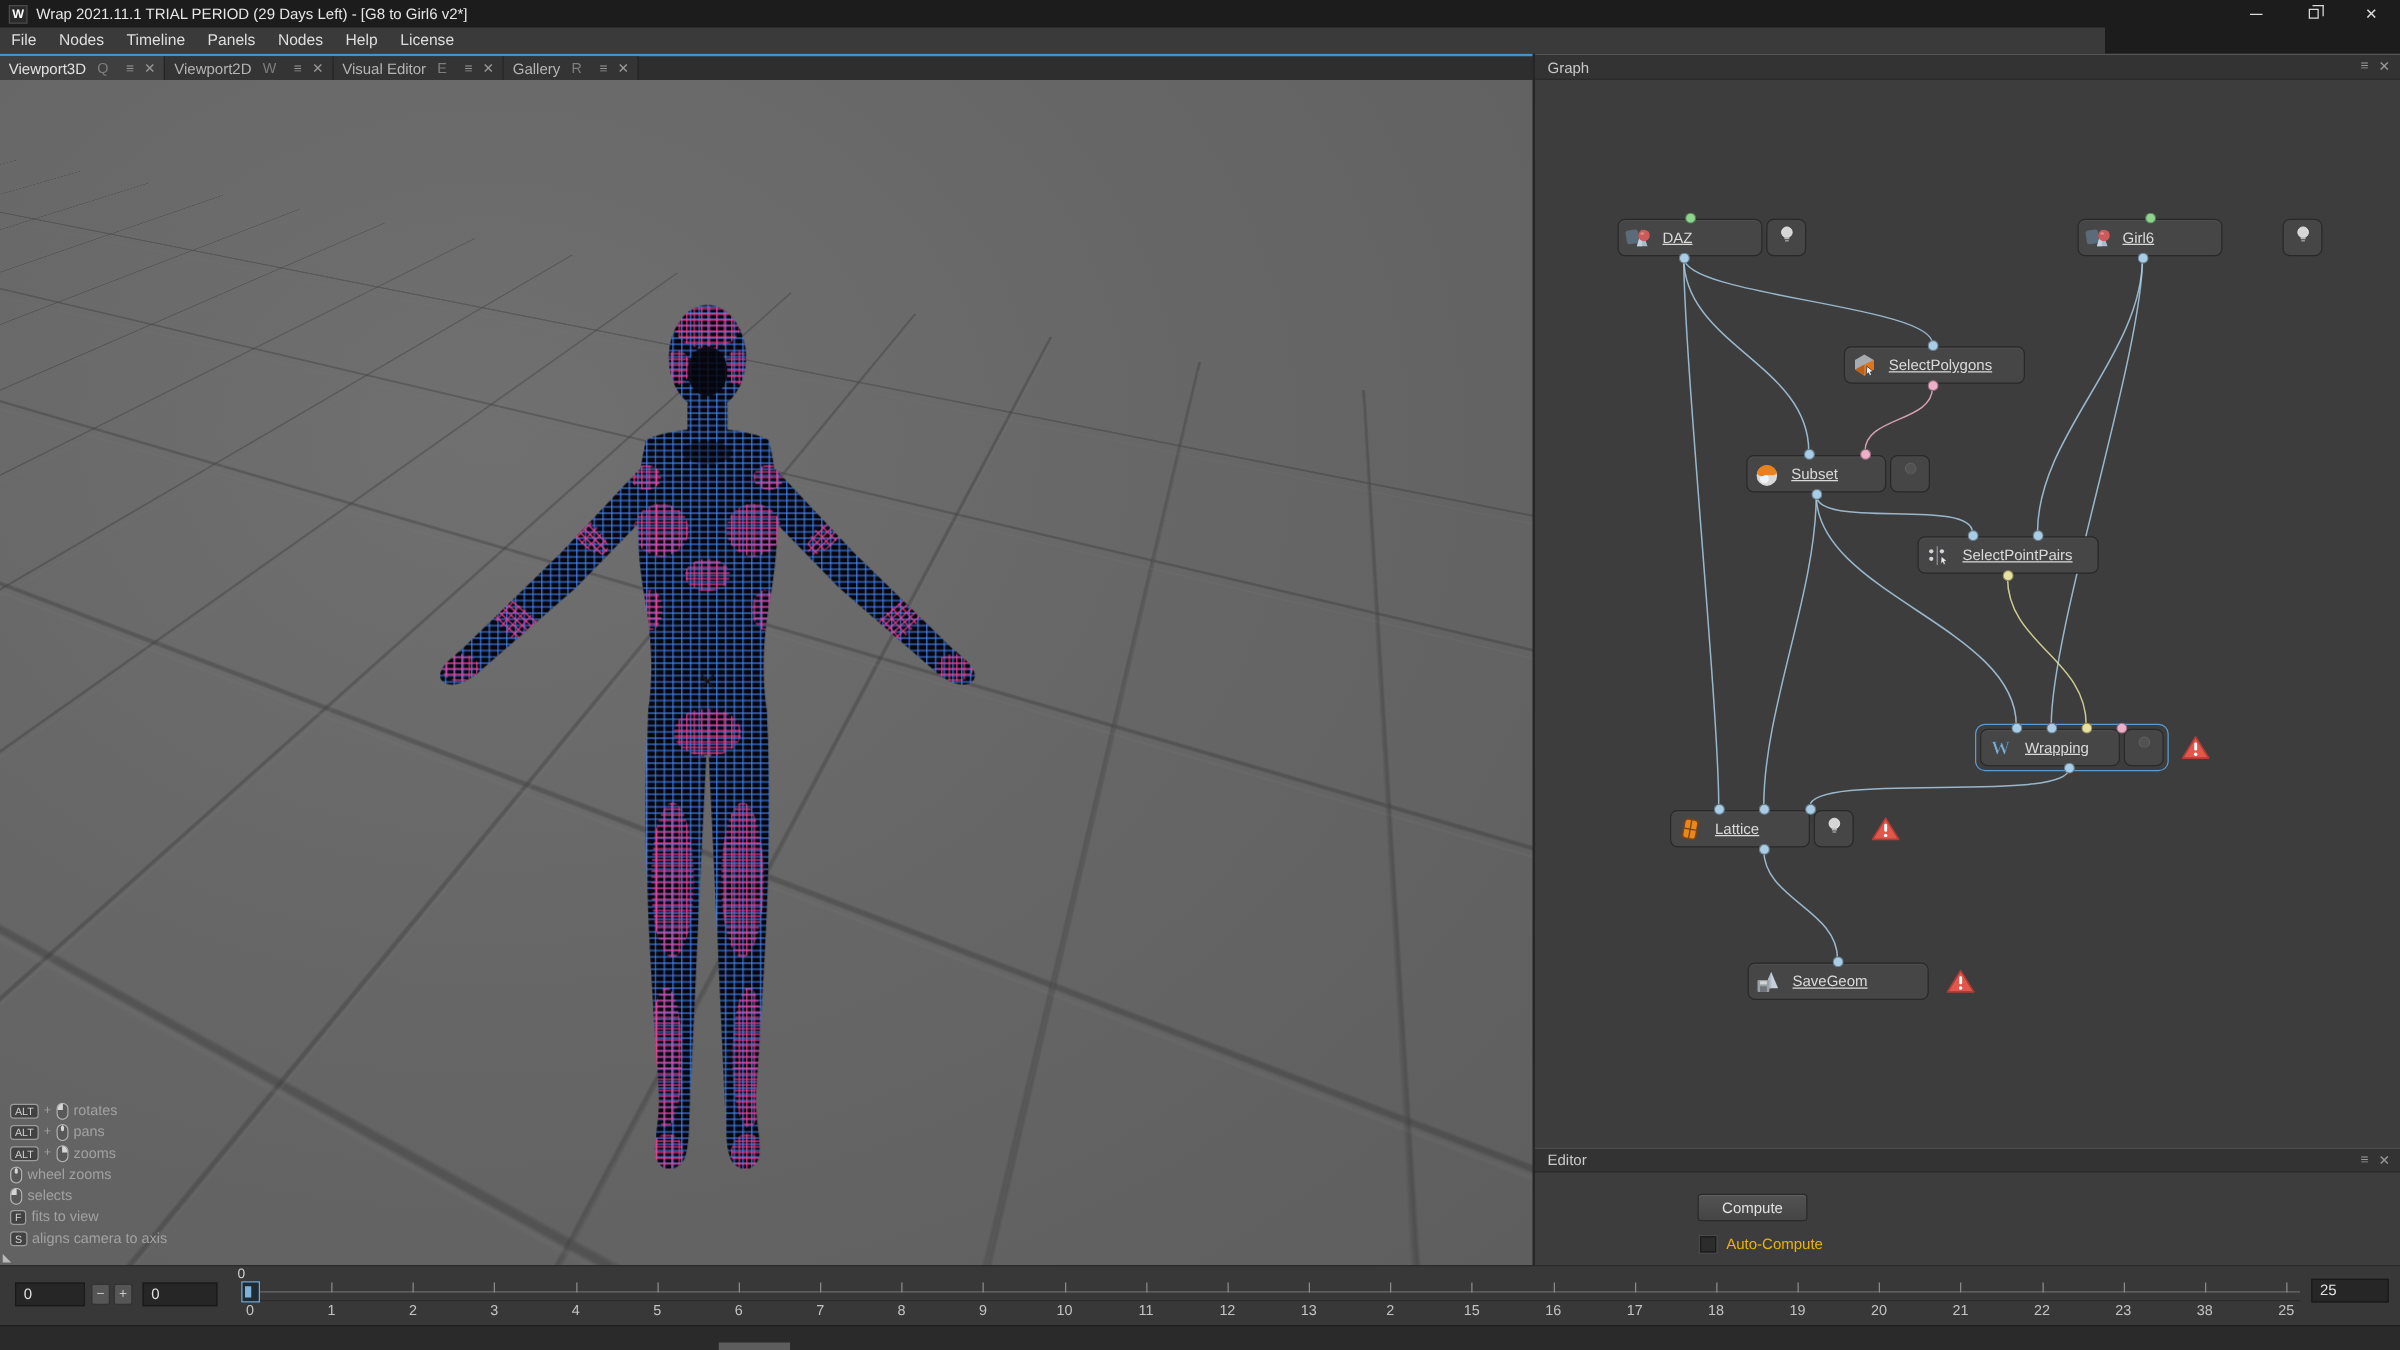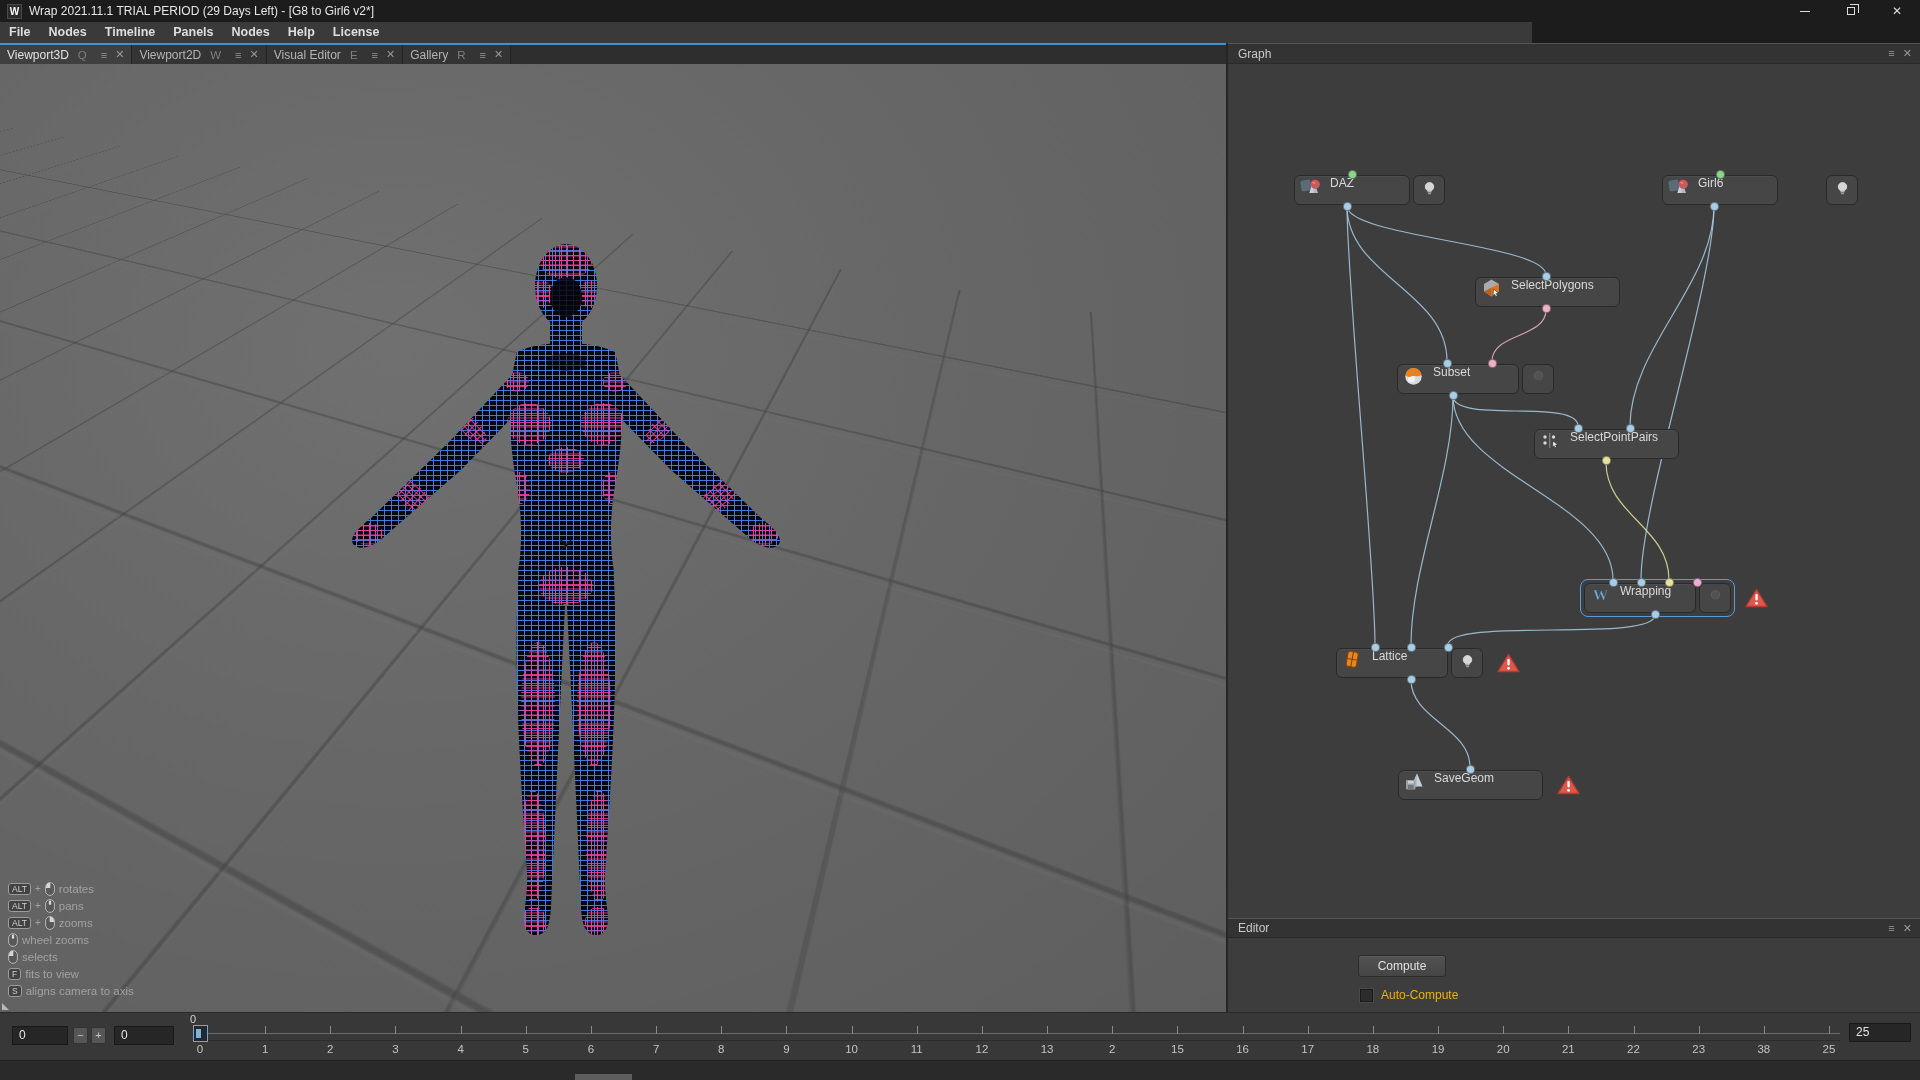--- a/index.html
+++ b/index.html
@@ -12,22 +12,22 @@
   #app-icon { width:15px; height:15px; margin:0 7px 0 7px; background:#2b2b2b; border:1px solid #4a4a4a;
     color:#fff; font-weight:bold; font-size:10px; line-height:13px; text-align:center; }
   #win-btns { position:absolute; right:0; top:0; height:22px; display:flex; }
   .winbtn { width:46px; height:22px; display:flex; align-items:center; justify-content:center; color:#dcdcdc; font-size:12px; }
   .glyph-min { width:10px; height:1px; background:#dcdcdc; display:block; }
   .glyph-restore { width:8px; height:8px; border:1px solid #dcdcdc; position:relative; display:block; }
   .glyph-restore:before { content:""; position:absolute; left:2px; top:-4px; width:8px; height:8px;
     border:1px solid #dcdcdc; border-left:none; border-bottom:none; }
 
   
-  #menubar { position:absolute; left:0; top:22px; width:1532px; height:21px; background:#3a3a3a;
-    display:flex; align-items:center;font-weight:bold; }
+  #menubar { position:absolute; left:0; top:22px; width:1684px; height:21px; background:#3a3a3a;
+    display:flex; align-items:center; }
   .menu-item { color:#dedede; font-size:12.5px; padding:0 9px; height:21px; line-height:21px; }
 
   
   #tabstrip { position:absolute; left:0; top:43px; width:1227px; height:21px; background:#2e2e2e;
     border-top:2px solid #3f93cf; display:flex; }
   .tab { display:flex; align-items:center; height:19px; padding:0 7px; background:#343434;
     border-right:1px solid #232323; color:#b4b4b4; font-size:12px; }
   .tab.active { background:#3f3f3f; color:#e2e2e2; }
   .tab .shortcut { color:#7e7e7e; margin-left:9px; font-size:11.5px; }
   .tab .t-menu { margin-left:14px; color:#989898; font-size:11px; letter-spacing:-1px; }
@@ -60,22 +60,22 @@
     font-size:8.5px; line-height:10px; padding:0 3px; height:12px; display:inline-flex; align-items:center; }
   .hint-plus { color:#a2a2a2; font-size:10px; }
   .hint-row svg { display:block; }
 
   
   #graph-header { left:1228px; top:43px; width:692px; height:21px; }
   #graph-area { position:absolute; left:1228px; top:64px; width:692px; height:854px; background:#3d3d3d; overflow:hidden; }
   #edge-svg { position:absolute; left:0; top:0; }
   .node { position:absolute; display:flex; gap:3px; z-index:3; }
   .node.selected { outline:1px solid #5b9bd5; outline-offset:3px; border-radius:4px; }
-  .node-main { display:flex; height:30px; background:#464646; border:1px solid #292929;
-    border-radius:6px; padding:0 10px 0 5px; color:#dadada; font-size:12px; box-shadow:inset 0 1px 0 rgba(255,255,255,.04); }
+  .node-main { display:flex; align-items:center; height:30px; background:#464646; border:1px solid #292929;
+    border-radius:6px; padding:0 10px 0 5px; color:#dadada; font-size:12px; box-shadow:inset 0 1px 0 rgba(255,255,255,.04);text-decoration:underline; }
   .node-icon { width:21px; height:21px; margin-right:9px; flex:0 0 auto; }
   .node-bulb { width:32px; height:30px; background:#464646; border:1px solid #292929; border-radius:6px;
     display:flex; align-items:center; justify-content:center; }
   .dot { position:absolute; width:9px; height:9px; border-radius:50%; border:1px solid rgba(0,0,0,.4); z-index:4; }
   .warn { position:absolute; width:23px; height:20px; z-index:4; }
 
   
   #editor-header { left:1228px; top:918px; width:692px; height:20px; }
   #editor-body { position:absolute; left:1228px; top:938px; width:692px; height:74px; background:#3d3d3d; }
   #compute-btn { position:absolute; left:1358px; top:955px; width:88px; height:22px;
@@ -359,21 +359,21 @@
     <path d="M10.5 9.5 L18 6 L18 13.5 L10.5 18.5 Z" fill="#e0751c"></path>
             <path d="M10.5 9.5 L3 13.5 L10.5 18.5 Z" fill="#c05f14"></path>
     <path d="M12.5 11 l5.2 4.2 -2.4 .3 1 2.3 -1.6 .7 -1-2.3 -1.7 1.6 Z" fill="#efefef" stroke="#2d2d2d" stroke-width="0.6"></path>
           </svg></span>
       <span>SelectPolygons</span>
       </div>
     </div>
     <div class="dot" style="left: 313.5px; top: 207.5px; background: rgb(169, 205, 228);"></div>
     <div class="dot" style="left: 313.5px; top: 239.5px; background: rgb(238, 176, 200);"></div>
     <div class="node" style="left: 169px; top: 300px;">
-      <div class="node-main" style="width:122px">
+      <div class="node-main" style="width:112px">
       <span class="node-icon"><svg viewBox="0 0 21 21">
             <circle cx="10.5" cy="11.5" r="8.2" fill="#d9d9d9"></circle>
     <circle cx="8.5" cy="14" r="3.6" fill="#f2f2f2"></circle>
     <path d="M2.5 9.4 A8.2 8.2 0 0 1 18.5 9.4 C15.5 13 11 10 8 11.5 C5.5 12.8 3.5 11 2.5 9.4 Z" fill="#e8821e"></path>
           </svg></span>
       <span>Subset</span>
       </div>
       <div class="node-bulb">
         <span><svg viewBox="0 0 20 20" width="17" height="17">
   <circle cx="10" cy="8" r="5" fill="#525252" stroke="#666" stroke-width="0.8"></circle>

